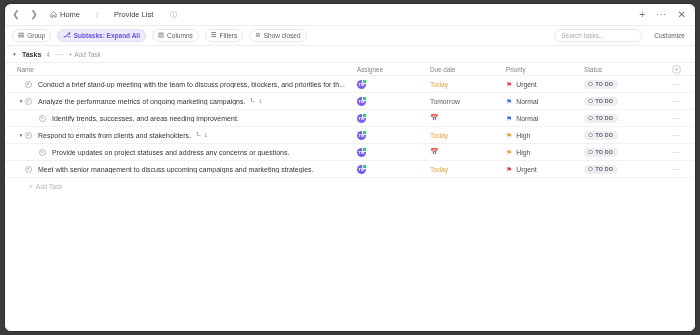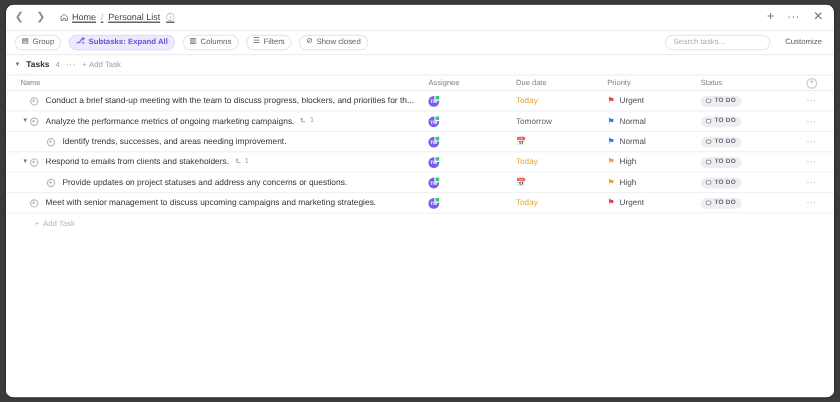--- a/index.html
+++ b/index.html
@@ -28,21 +28,21 @@
     align-items: center;
     padding: 0 6px 0 7px;
     border-bottom: 1px solid #edeef0;
     flex: 0 0 auto;
   }
   .nav-arrows { display: flex; align-items: center; gap: 10px; margin-right: 12px; }
   .nav-arrow {
     font-size: 9px; color: #8d8f97; line-height: 1;
     width: 8px; text-align: center; cursor: pointer;
   }
-  .crumbs { display: flex; align-items: flex-start; gap: 4px; font-size: 7.5px; color: #3c3f46; text-decoration: underline; }
+  .crumbs { display: flex; align-items: flex-start; gap: 16px; font-size: 7.5px; color: #3c3f46; }
   .crumb { display: flex; align-items: center; gap: 3px; cursor: pointer; white-space: nowrap; }
   .crumb-sep { color: #b9bcc4; font-size: 7.5px; }
   .home-ico { display: inline-block; width: 7px; height: 7px; position: relative; }
   .home-ico svg { display: block; }
   .info-ico { color: #9a9da5; font-size: 7px; margin-left: 1px; }
   .topbar-right { margin-left: auto; display: flex; align-items: center; gap: 11px; padding-right: 3px; }
   .tb-ico { color: #6f727a; font-size: 10px; line-height: 1; cursor: pointer; }
   .tb-ico.dots { font-size: 9px; letter-spacing: 0.5px; }
 
   
@@ -197,21 +197,21 @@
       <span class="crumb">
         <span class="home-ico">
           <svg width="7" height="7" viewBox="0 0 12 12">
               <path d="M6 1.5 1.5 5.2V10.5h3V7.6h3v2.9h3V5.2z" fill="none" stroke="#5c6068" stroke-width="1.1" stroke-linejoin="round"></path>
             </svg>
         </span>
         <span>Home</span>
       </span>
       <span class="crumb-sep">/</span>
       <span class="crumb">
-        <span>Personal List</span>
+        <span>Provide List</span>
       </span>
       <span class="info-ico">ⓘ</span>
     </div>
     <div class="topbar-right">
       <span class="tb-ico">+</span>
       <span class="tb-ico dots">···</span>
       <span class="tb-ico">✕</span>
     </div>
   </div>
 

